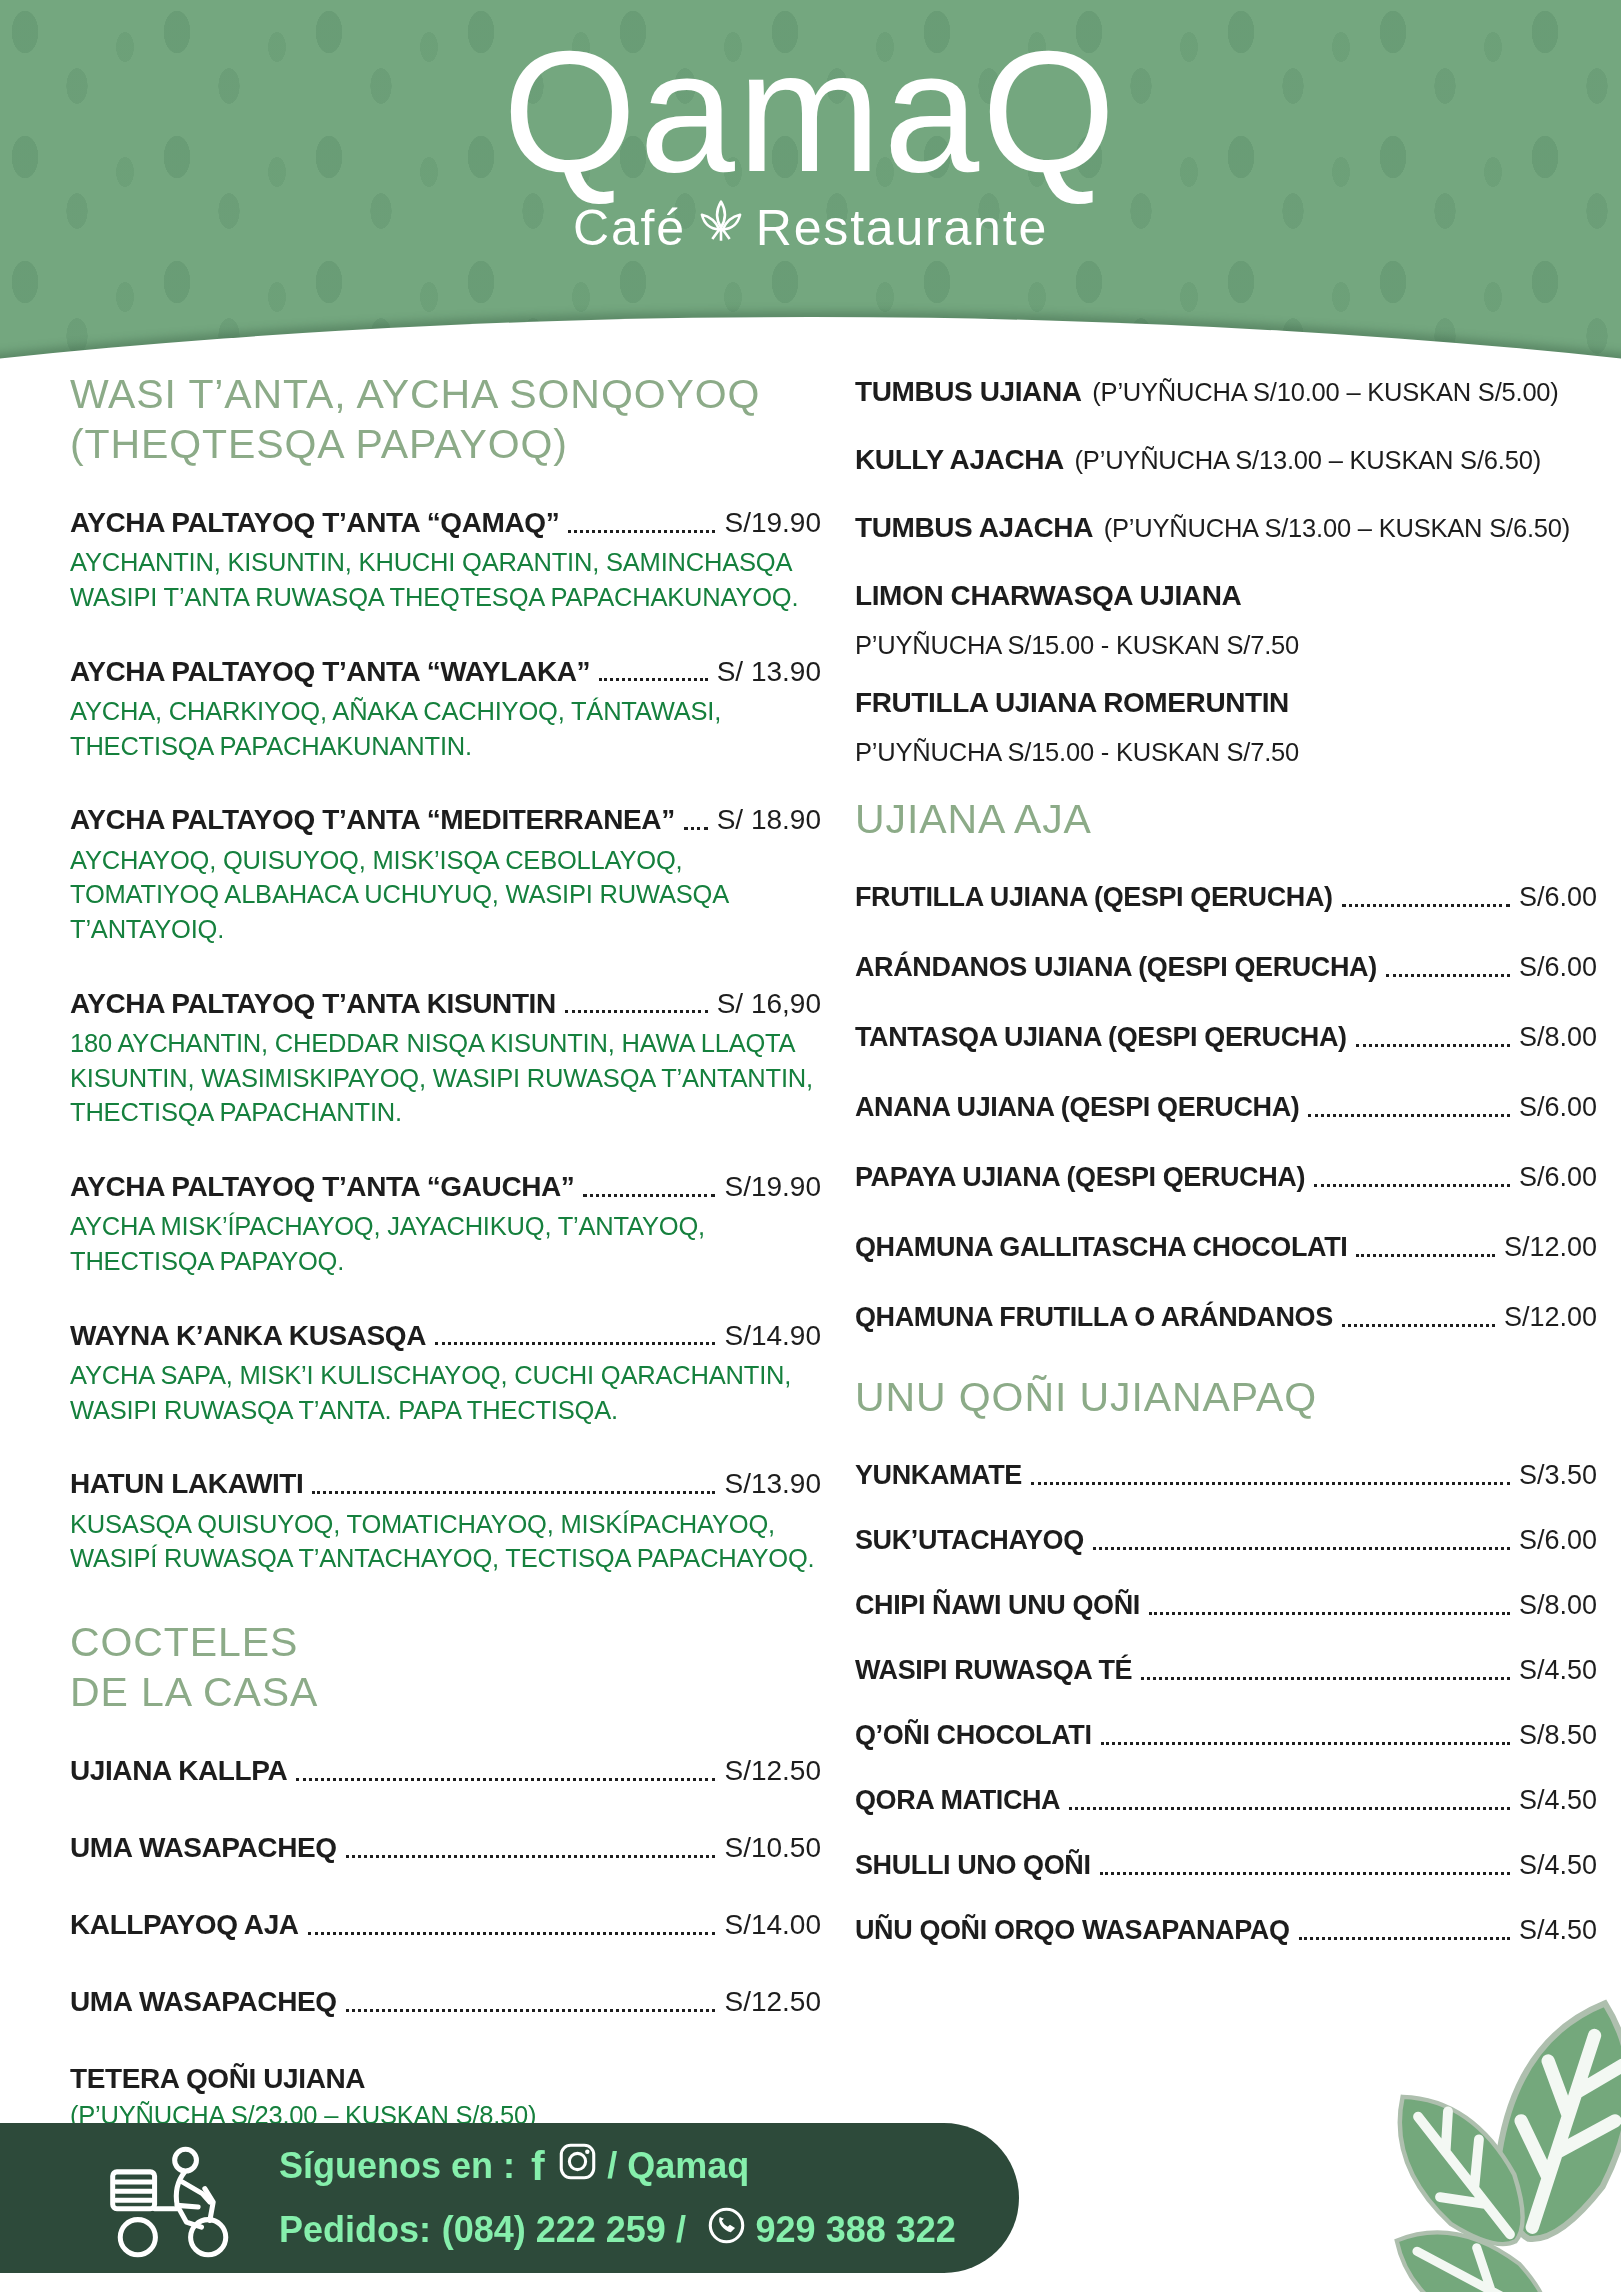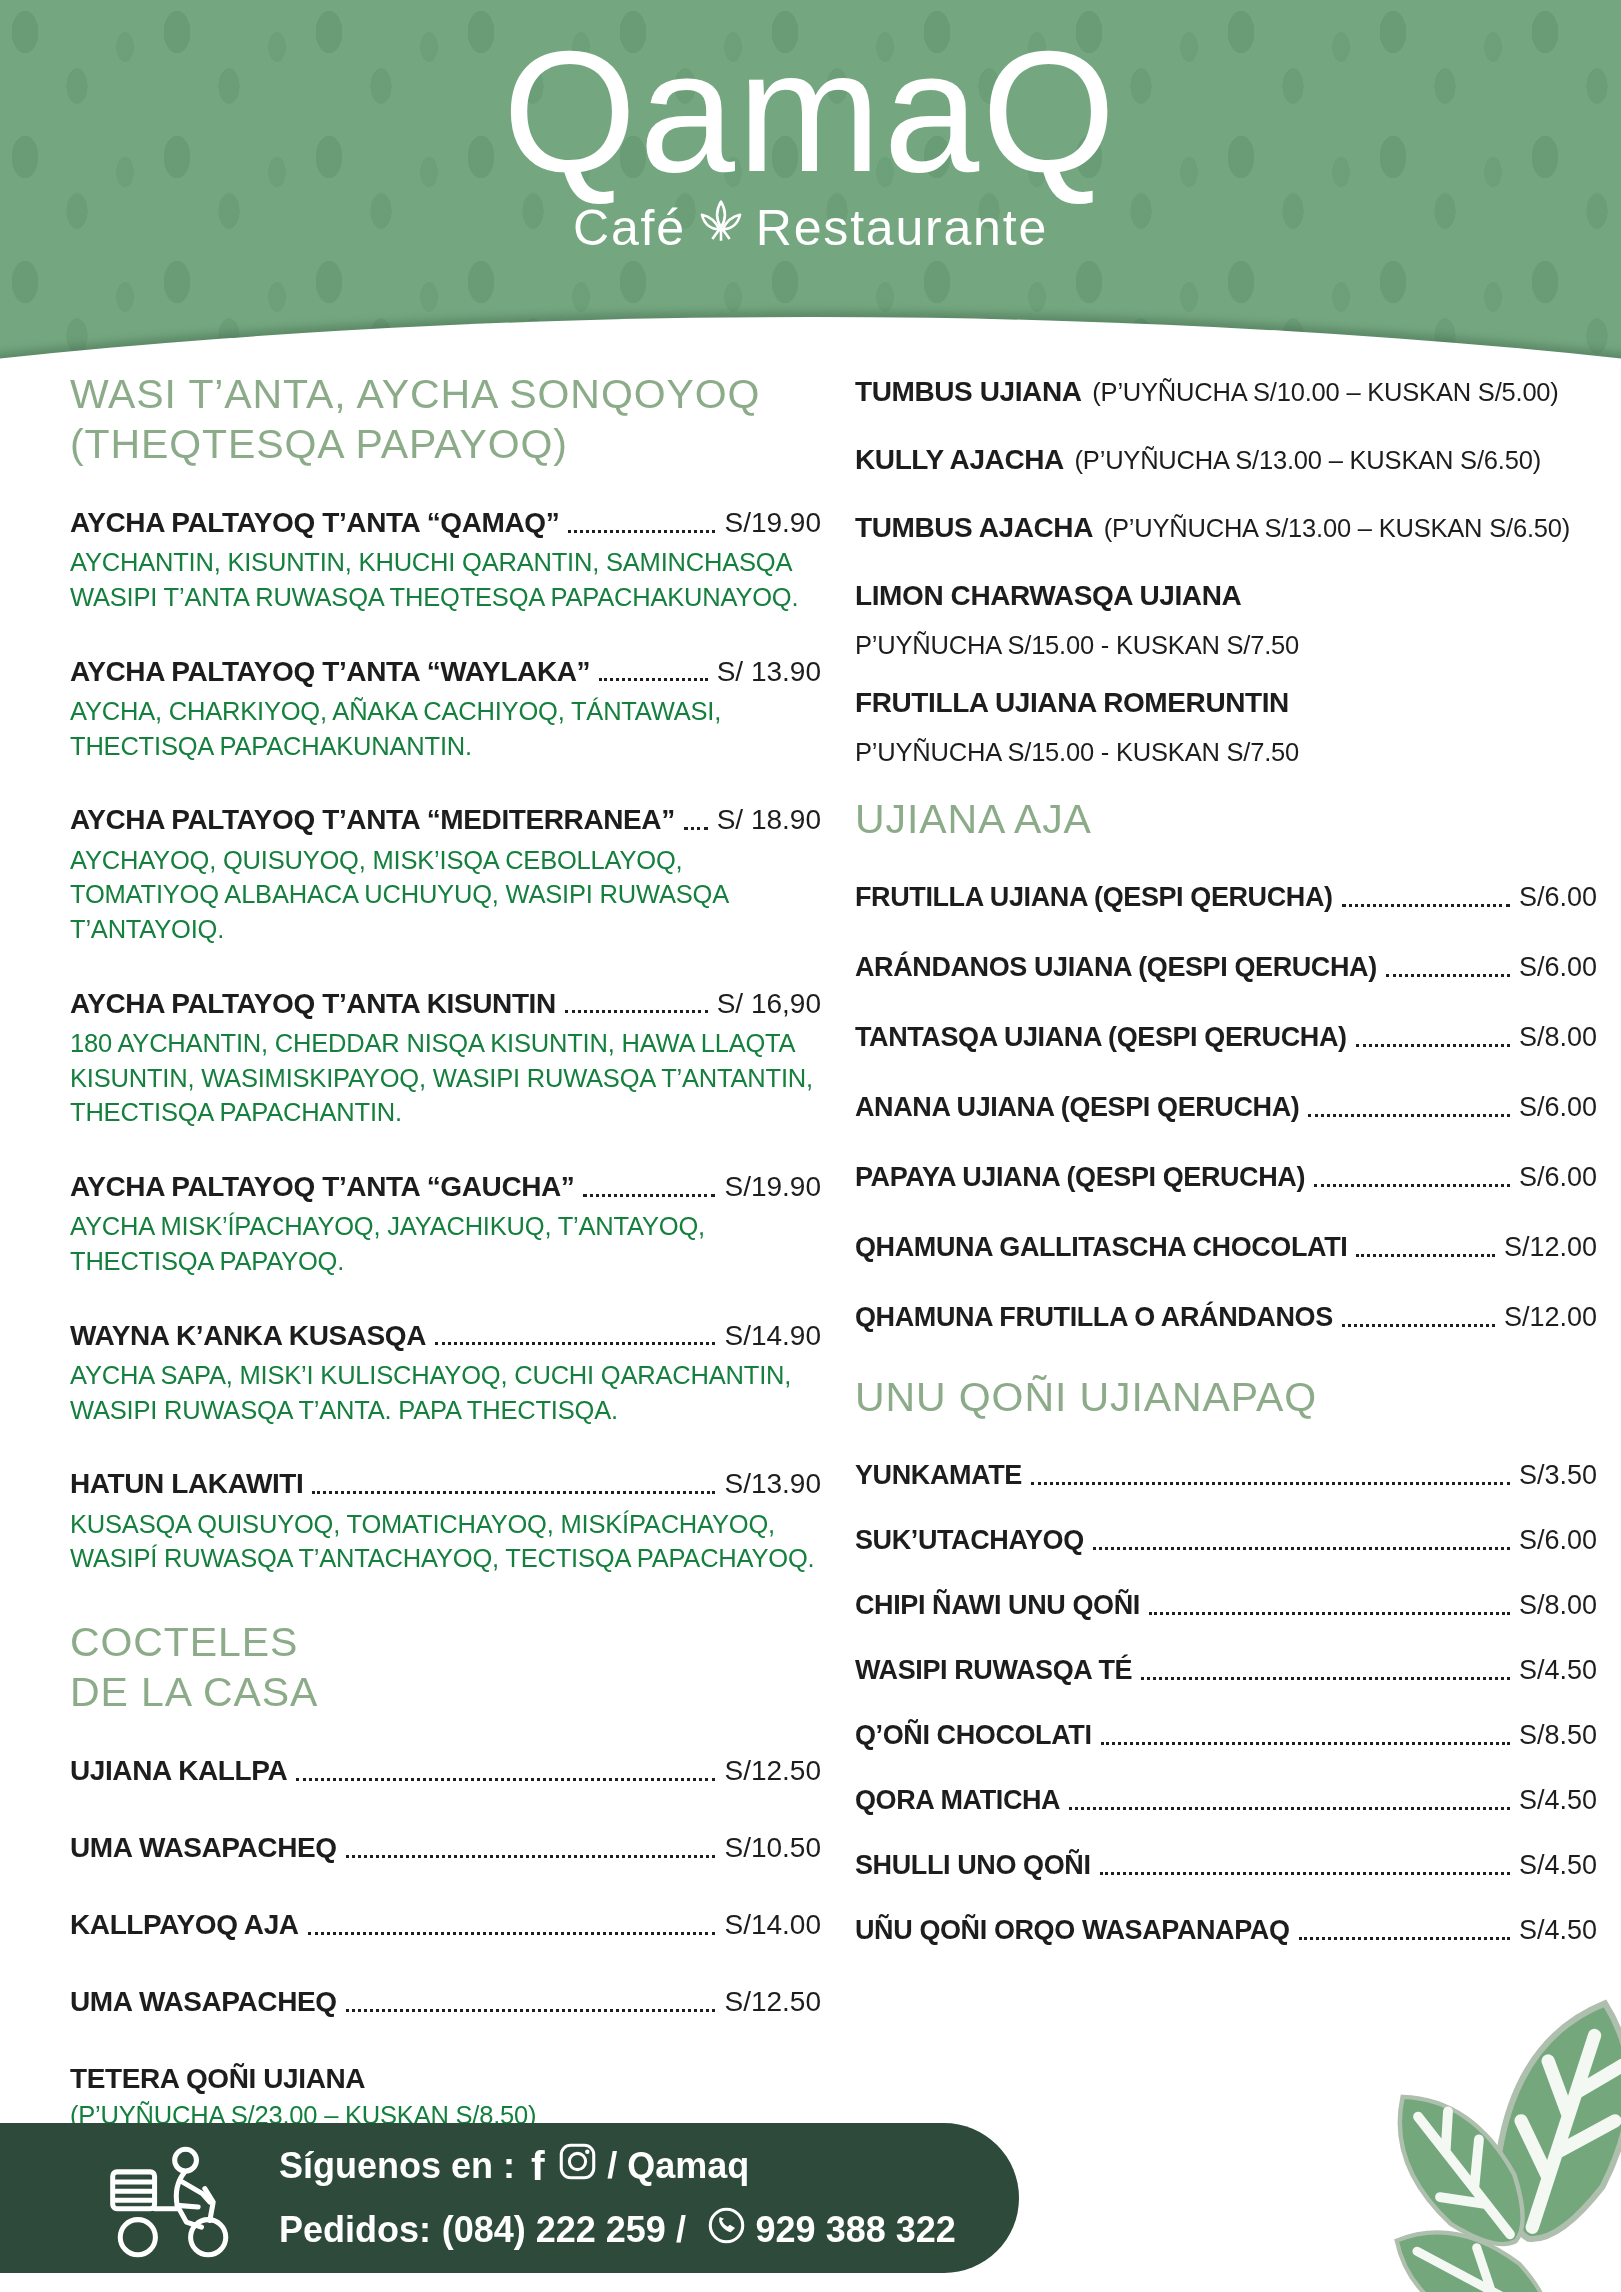--- a/index.html
+++ b/index.html
@@ -48,21 +48,21 @@
   .drink2 .d-note2{font-size:25.5px;font-weight:400;margin-top:19px;letter-spacing:-0.2px;}
   .r-title{margin:12.5px 0 32px 0;}
   .r-row{margin-bottom:39px;}
   .r-row .nm,.r-row .pr{font-size:27px;}
   .u-row{margin-bottom:34px;}
   .u-row .nm,.u-row .pr{font-size:27px;}
   
   .footer-bar{
     position:absolute;left:0;bottom:19.7px;width:1019px;height:150px;
     background:#2d4a3a;border-radius:0 75px 75px 0;
-    display:flex;align-items:center;color:#ffffff;
+    display:flex;align-items:center;color:#86efac;
   }
   .scooter{margin-left:106px;flex:0 0 auto;}
   .footer-text{margin-left:39px;font-weight:700;}
   .f-line{display:flex;align-items:center;font-size:36px;letter-spacing:0;}
   .f-line + .f-line{margin-top:14.3px;}
   .f-gap{margin:0 10.7px;}
   .fb-glyph{font-size:41px;font-weight:700;margin:0 12.5px 0 16px;}
   .ig-icon{margin-right:9px;}
   .wa-icon{margin:0 9px;}
   

